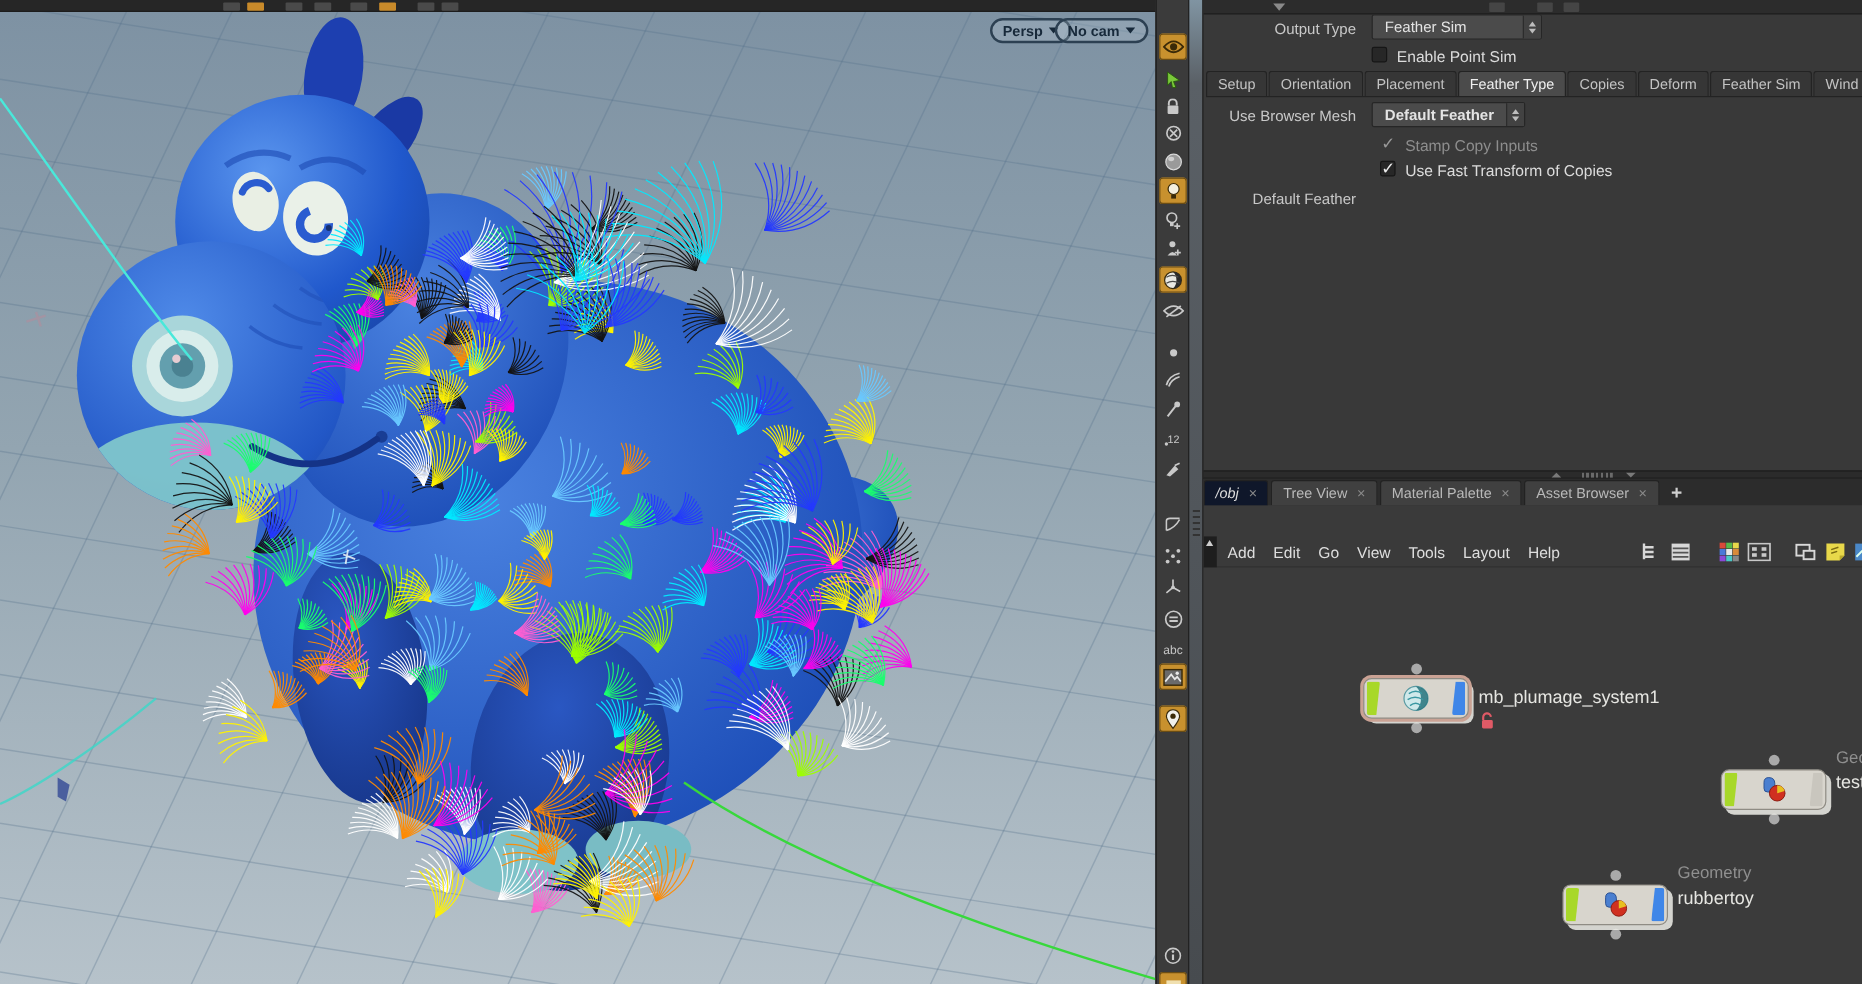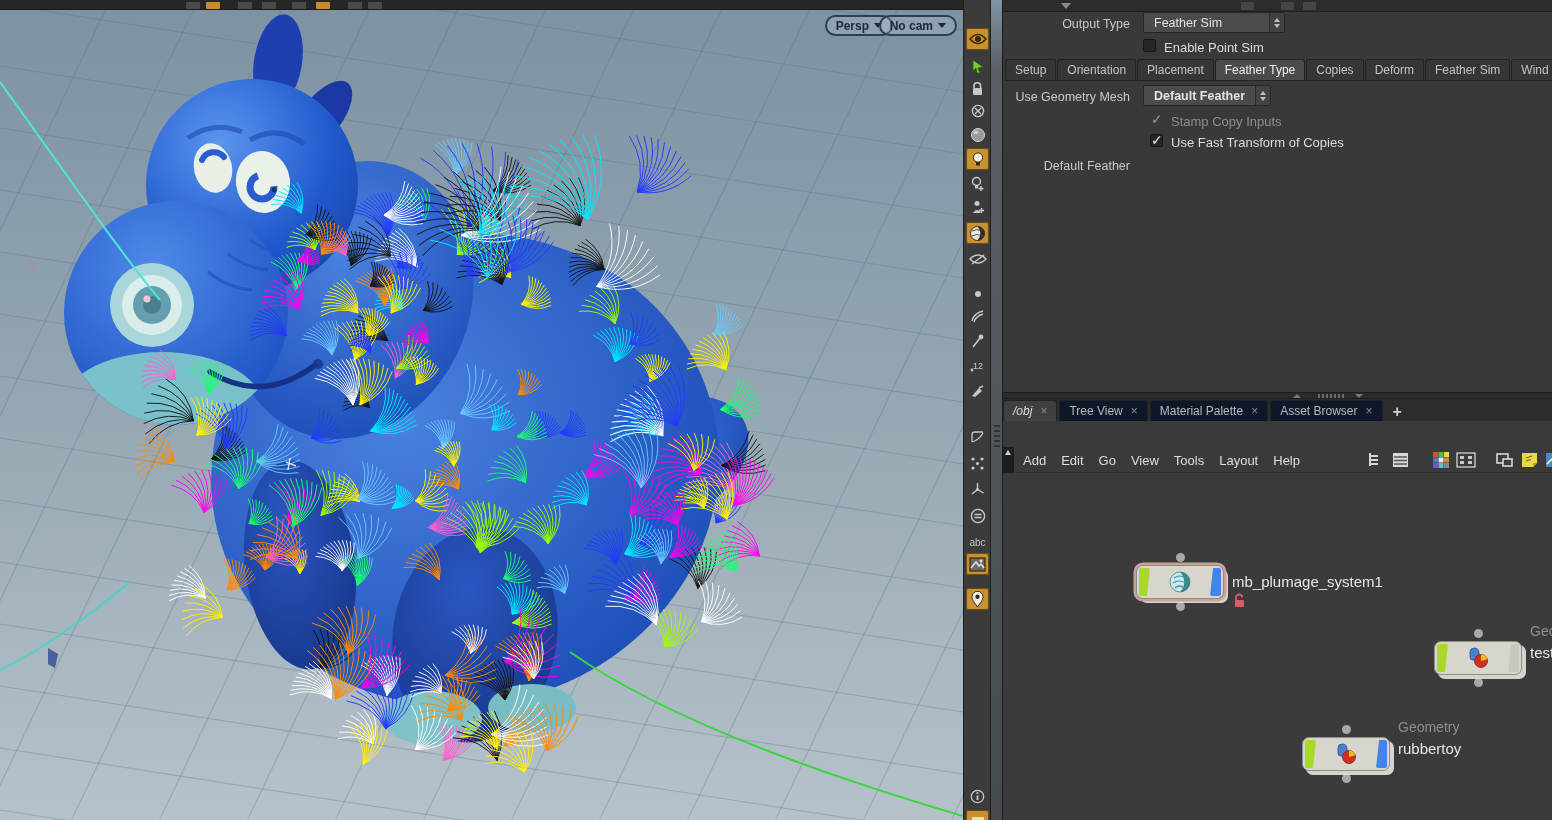--- a/index.html
+++ b/index.html
@@ -57,23 +57,23 @@
   #splitter { position:absolute; left:1003px; top:392px; width:549px; height:7px; background:#2b2b2b; border-top:1px solid #1d1d1d; border-bottom:1px solid #1d1d1d; }
   #splitter .s-up, #splitter .s-dn { position:absolute; top:1px; width:0; height:0; }
   #splitter .s-up { left:290px; border-left:4px solid transparent; border-right:4px solid transparent; border-bottom:4px solid #7a7a7a; }
   #splitter .s-dn { left:352px; border-left:4px solid transparent; border-right:4px solid transparent; border-top:4px solid #7a7a7a; }
   #splitter .s-grip { position:absolute; left:315px; top:1px; width:26px; height:4px;
                       background:repeating-linear-gradient(90deg,#6a6a6a 0 2px, transparent 2px 4px); }
 
   
   #net { position:absolute; left:1003px; top:399px; width:549px; height:421px; background:#3a3a3a; }
   #net-tabs { position:absolute; left:0; top:0; width:549px; height:22px; background:#2c2c2c; display:flex; align-items:flex-end; }
-  .ntab { height:21px; display:flex; align-items:center; gap:8px; padding:0 9px; background:#0f172a; border:1px solid #222; border-bottom:none;
+  .ntab { height:21px; display:flex; align-items:center; gap:8px; padding:0 9px; background:#404040; border:1px solid #222; border-bottom:none;
           color:#b9b9b9; font-size:12px; margin-right:2px; border-radius:3px 3px 0 0; cursor:pointer; white-space:nowrap; }
-  .ntab.active { background:#404040; color:#ddd; font-style:italic; }
+  .ntab.active { background:#0f172a; color:#ddd; font-style:italic; }
   .ntab .x { color:#8a8a8a; font-size:12px; }
   .ntab-plus { color:#cfcfcf; font-size:16px; font-weight:bold; padding:0 8px; cursor:pointer; }
   #net-path { position:absolute; left:0; top:22px; width:549px; height:26px; background:#383838; border-bottom:1px solid #2a2a2a; }
   .nav-arrow { position:absolute; top:5px; width:16px; height:15px; }
   #path-field { position:absolute; left:52px; top:3px; right:3px; height:20px; background:#2b2b2b; border:1px solid #1e1e1e;
                 display:flex; align-items:center; gap:7px; padding-left:6px; color:#ddd; font-size:12.5px; }
   .clapper { width:16px; height:12px; background:#6f6f6f; border:1px solid #3a3a3a; position:relative; }
   .clapper:before { content:""; position:absolute; left:0; top:0; width:100%; height:4px;
                     background:repeating-linear-gradient(90deg,#3a3a3a 0 3px, #9a9a9a 3px 6px); }
   #net-menu { position:absolute; left:0; top:48px; width:549px; height:26px; background:#3a3a3a; border-bottom:1px solid #2d2d2d; }
@@ -2126,21 +2126,21 @@
         </div>
       <div class="ptab">
           <span>Feather Sim</span>
         </div>
       <div class="ptab">
           <span>Wind Noise</span>
         </div>
 
     </div>
 
-    <div class="p-label" style="top:90px">Use Geometry Mesh</div>
+    <div class="p-label" style="top:90px">Use Browser Mesh</div>
     <div class="dropdown" style="top:85px; width:128px; font-weight:bold">
       <span class="dtext">Default Feather</span>
       <span class="spin">
           <span class="up"></span>
           <span class="dn"></span>
         </span>
     </div>
 
     <div class="chk dim" style="left:147px; top:113px; background:transparent; border-color:transparent"><span>✓</span></div>
     <div class="chk-label dim" style="left:168px; top:114px">Stamp Copy Inputs</div>

